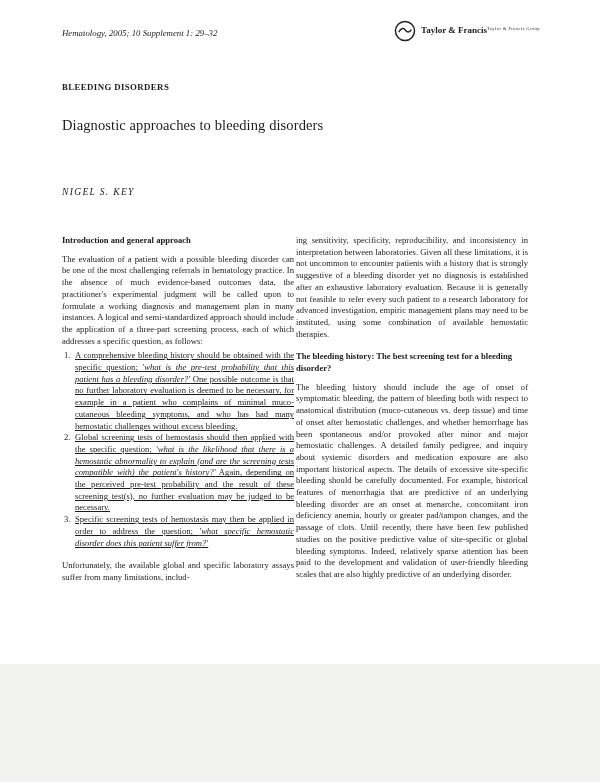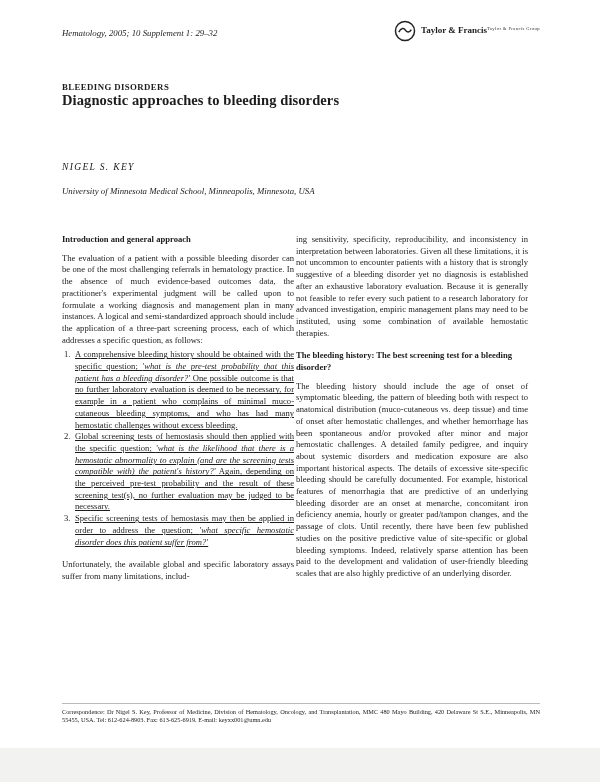--- a/index.html
+++ b/index.html
@@ -1,35 +1,35 @@
 <!DOCTYPE html>
 <html lang="en"><head>
 <meta charset="utf-8">
 <style>
   * { margin:0; padding:0; box-sizing:border-box; }
   html, body { background:#f2f2f0; }
   .page {
-    width:600px; height:748px; position:relative; margin:0 auto;
+    width:600px; height:664px; position:relative; margin:0 auto;
     background:#ffffff; overflow:hidden;
     font-family:"Liberation Serif", serif; color:#1c1c1c;
   }
   .inner { position:absolute; left:62px; top:20px; width:478px; }
 
   
   .masthead { display:flex; justify-content:space-between; align-items:flex-start; }
   .journal-line { font-style:italic; font-size:8.8px; padding-top:8px; }
   .publisher { display:flex; align-items:center; gap:5px; }
   .logo-svg { width:22px; height:22px; display:block; }
   .pub-text { display:flex; flex-direction:row; line-height:1.1; }
   .pub-name { font-size:9px; font-weight:bold; }
   .pub-tagline { font-size:4.6px; letter-spacing:0.4px; color:#333; }
 
   
   .section-label { margin-top:40px; font-size:8.8px; font-weight:bold; letter-spacing:0.4px; }
-  .title { font-size:14.5px; font-weight:bold; letter-spacing:0.1px; }
+  .title { margin-top:25px; font-size:14.5px; font-weight:normal; letter-spacing:0.1px; }
   .author { margin-top:52px; font-size:9.6px; letter-spacing:1.3px;font-style:italic; }
   .affiliation { margin-top:14px; font-size:8.8px; font-style:italic; }
 
   
   .columns { margin-top:38px; display:flex; gap:2px; }
   .col { width:232px; font-size:8.6px; line-height:11.7px; text-align:justify; hyphens:auto; }
   .col-heading { font-weight:bold; text-align:left; margin-bottom:7px; }
   .col-heading.mt { margin-top:11px; }
   .para.mt { margin-top:11px; }
   .num-list { margin-top:3px; }
@@ -64,21 +64,20 @@
           <span class="pub-tagline">Taylor &amp; Francis Group</span>
         </div>
       </div>
     </div>
 
     <div class="section-label">BLEEDING DISORDERS</div>
 
     <h1 class="title">Diagnostic approaches to bleeding disorders</h1>
 
     <div class="author">NIGEL S. KEY</div>
-    <div class="affiliation">University of Minnesota Medical School, Minneapolis, Minnesota, USA</div>
 
     <div class="columns">
 
       <div class="col">
         <div class="col-heading">Introduction and general approach</div>
         <p class="para">The evaluation of a patient with a possible bleeding disorder can be one of the most challenging referrals in hematology practice. In the absence of much evidence-based outcomes data, the practitioner's experimental judgment will be called upon to formulate a working diagnosis and management plan in many instances. A logical and semi-standardized approach should include the application of a three-part screening process, each of which addresses a specific question, as follows:</p>
 
         <div class="num-list">
           <div class="list-item">
             <span class="list-num">1.</span>

